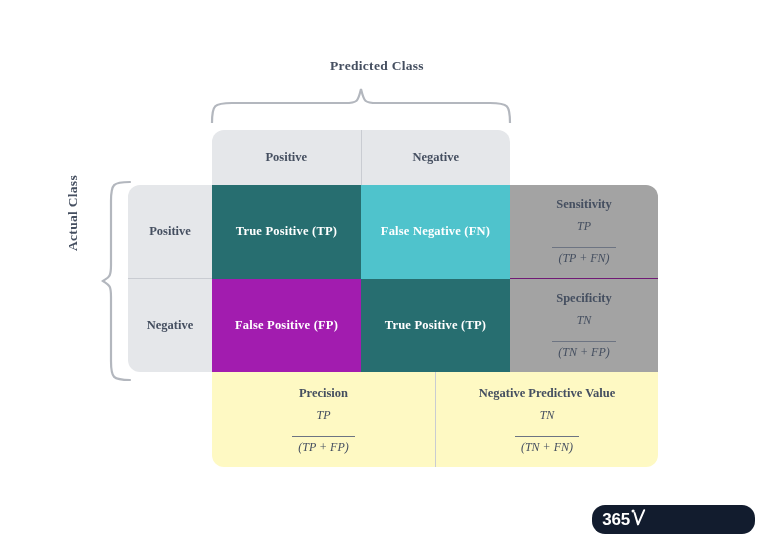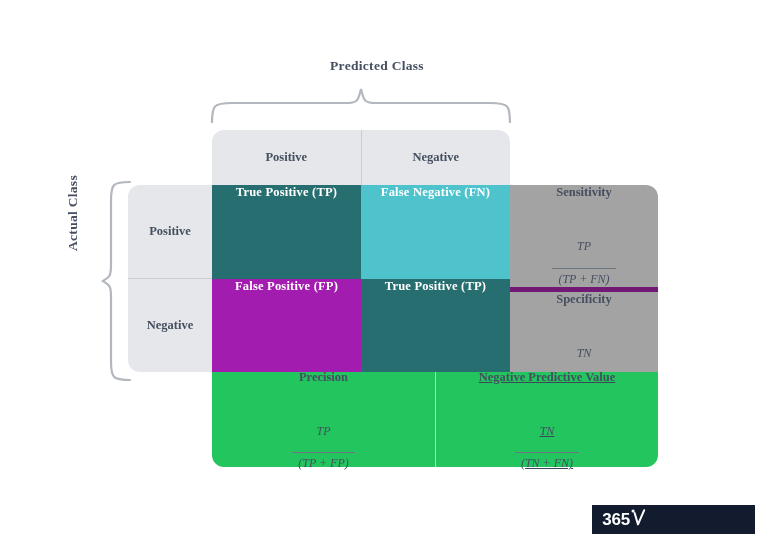--- a/index.html
+++ b/index.html
@@ -112,20 +112,21 @@
   #row-header-panel .rhdr-cell + .rhdr-cell {
     border-top: 1px solid #c9ccd2;
   }
 
   
   .quad {
     position: absolute;
     width: 149px;
     height: 93.5px;
     display: flex;
+    align-items: center;
     justify-content: center;
     color: #ffffff;
     font-size: 12.5px;
     font-weight: bold;
     letter-spacing: .2px;
   }
   #cell-tp  { left: 212px; top: 185px;   background: #276e70; }
   #cell-fn  { left: 361px; top: 185px;   background: #4fc3cc; }
   #cell-fp  { left: 212px; top: 278.5px; background: #a21caf; }
   #cell-tn  { left: 361px; top: 278.5px; background: #276e70; }
@@ -144,47 +145,46 @@
     flex-direction: column;
   }
   #metric-column .metric-cell {
     flex: 1 1 50%;
     display: flex;
     flex-direction: column;
     align-items: center;
     justify-content: center;
   }
   #metric-column .metric-cell + .metric-cell {
-    border-top: 5px solid #701a75;
+    border-top: 1px solid #701a75;
   }
 
   
   #bottom-row {
     position: absolute;
     left: 212px;
     top: 372px;
     width: 446px;
     height: 95px;
-    background: #22c55e;
+    background: #fef9c3;
     border-radius: 0 0 12px 12px;
     box-sizing: border-box;
     display: flex;
   }
   #bottom-row .metric-cell {
     flex: 1 1 33.333%;
     display: flex;
     flex-direction: column;
     align-items: center;
     justify-content: center;
     padding-top: 2px;
     box-sizing: border-box;
   }
   #bottom-row .metric-cell + .metric-cell {
     border-left: 1px solid #c9ccd2;
-    text-decoration: underline;
   }
   #bottom-row .metric-cell:nth-child(3) { flex: 1 1 33.6%; }
 
   
   .metric-name {
     font-size: 12.5px;
     font-weight: bold;
     color: #454f60;
     text-align: center;
     line-height: 1.15;
@@ -192,36 +192,36 @@
   }
   .fraction {
     display: inline-flex;
     flex-direction: column;
     align-items: center;
     font-style: italic;
     font-size: 12px;
     color: #454f60;
     line-height: 1.35;
   }
-  .fraction .numer { padding: 0 6px 1px 6px; margin-top: 32px; }
+  .fraction .numer { padding: 0 6px 1px 6px; }
   .fraction .denom {
     border-top: 1px solid #6d7482;
     padding: 2px 6px 0 6px;
     margin-top: 12px;
   }
 
   
   #logo-badge {
     position: absolute;
     left: 592px;
     top: 505px;
     width: 163px;
     height: 29px;
     background: #121c2e;
-    border-radius: 0;
+    border-radius: 13px;
     display: flex;
     align-items: center;
     justify-content: center;
     gap: 1px;
   }
   #logo-badge .logo-365 {
     font-family: "Liberation Sans", sans-serif;
     font-weight: bold;
     font-size: 17px;
     color: #ffffff;

